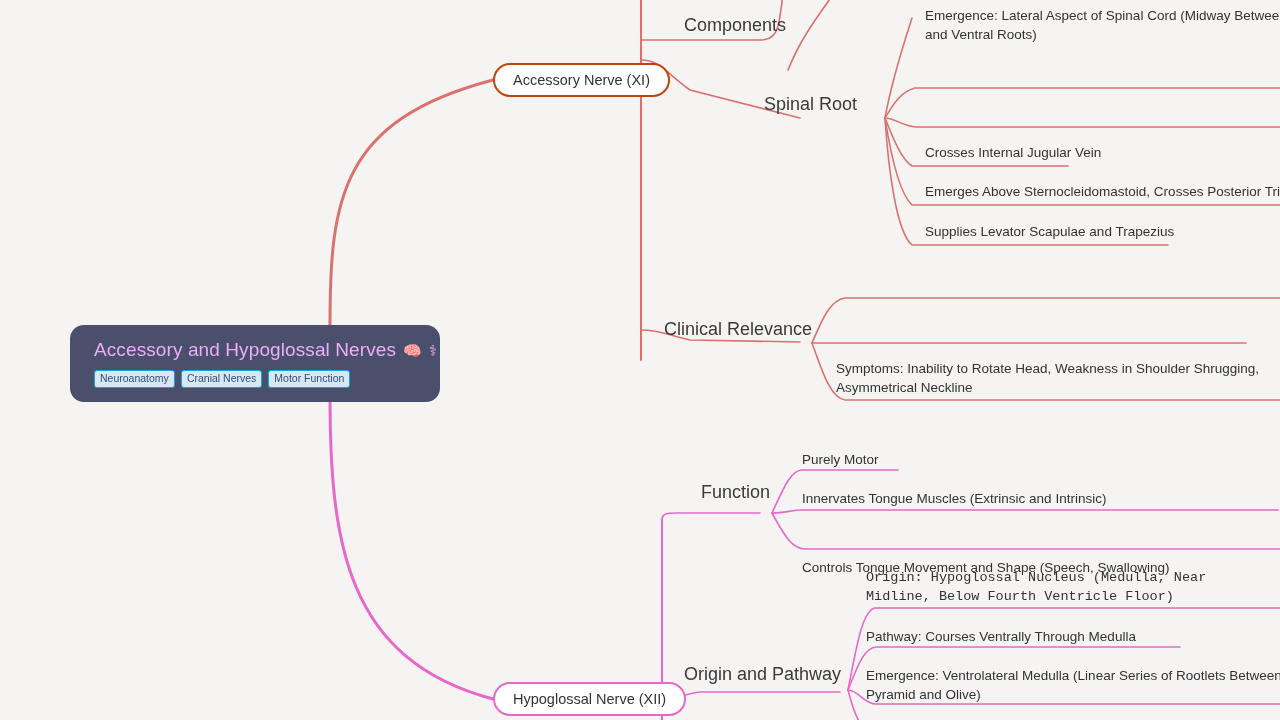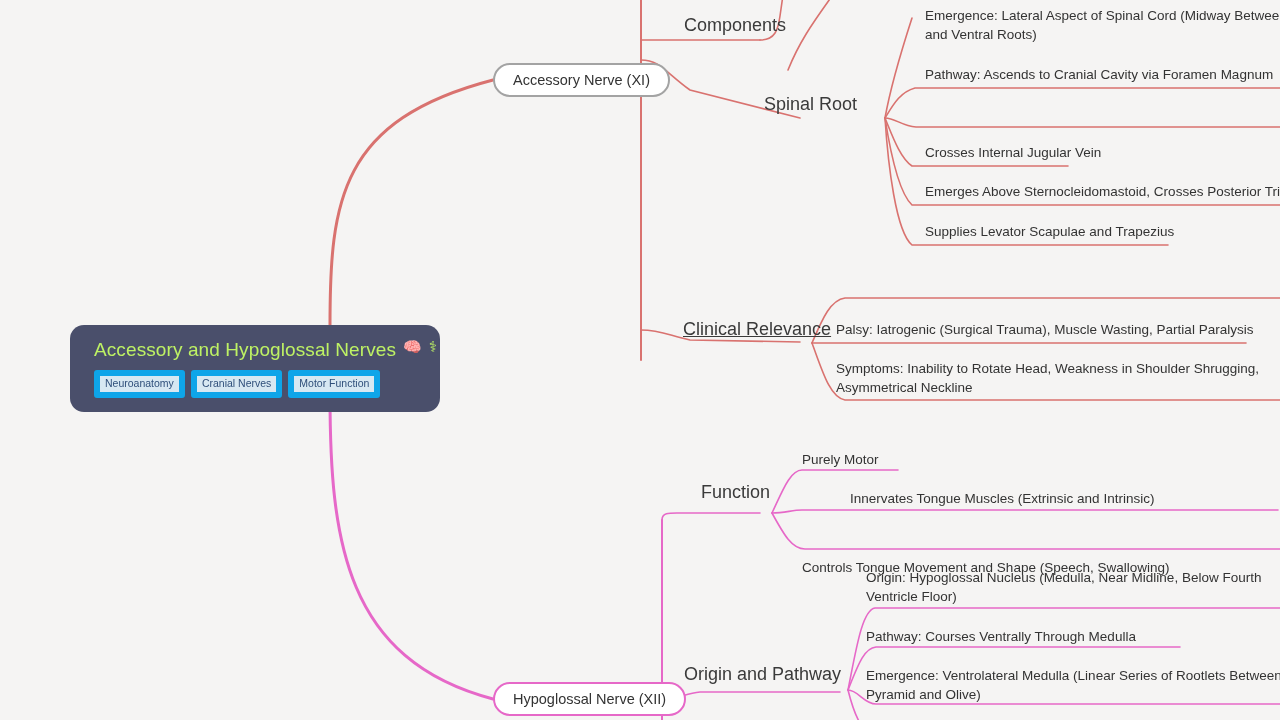--- a/index.html
+++ b/index.html
@@ -12,38 +12,38 @@
   #canvas{position:absolute;inset:0;width:1280px;height:720px;}
   svg.links{position:absolute;left:0;top:0;width:1280px;height:720px;pointer-events:none;}
 
   
   .root-node{
     position:absolute;left:70px;top:325px;width:370px;
     background:#4a4f6b;border-radius:14px;
     padding:14px 18px 14px 24px;box-sizing:border-box;
   }
   .root-title{
-    color:#bef264;font-size:19px;letter-spacing:.1px;
-    white-space:nowrap;display:flex;gap:7px;
+    color:#f0abfc;font-size:19px;letter-spacing:.1px;
+    white-space:nowrap;display:flex;align-items:center;gap:7px;
   }
   .root-emoji{font-size:15px;line-height:1;}
   .root-tags{margin-top:9px;display:flex;gap:6px;}
   .tag{
     background:#d7e8f2;color:#2f4f7a;font-size:10.5px;
-    padding:1px 5px 2px;border-radius:3px;border:6px solid #0ea5e9;
+    padding:1px 5px 2px;border-radius:3px;border:1px solid #0ea5e9;
     white-space:nowrap;line-height:1.25;text-align:center;
   }
 
   
   .pill{
     position:absolute;background:#ffffff;border-radius:20px;
     box-sizing:border-box;display:flex;align-items:center;justify-content:center;
     font-size:14.5px;color:#333333;white-space:nowrap;padding:0 18px;height:34px;
   }
-  .pill.red{border:2px solid #a3a3a3;}
+  .pill.red{border:2px solid #c2410c;}
   .pill.pink{border:2px solid #e668c8;}
 
   
   .lbl{
     position:absolute;font-size:18px;color:#3a3a3a;white-space:nowrap;
     line-height:19px;
   }
   .leaf{
     position:absolute;font-size:13.5px;color:#333333;line-height:19px;
   }
@@ -120,36 +120,34 @@
   </div>
 
   <div class="pill pink" style="left:493px;top:682px;align-items:center;">
     <span>Hypoglossal Nerve (XII)</span>
   </div>
 
   <div class="lbl" style="left:684px;top:16px;">Components</div>
 
   <div class="lbl" style="left:764px;top:95px;">Spinal Root</div>
 
-  <div class="lbl" style="left:683px;top:320px;text-decoration:underline;">Clinical Relevance</div>
+  <div class="lbl" style="left:664px;top:320px;">Clinical Relevance</div>
 
   <div class="leaf wrap" style="left:925px;top:6px;width:430px;">Emergence: Lateral Aspect of Spinal Cord (Midway Between Dorsal and Ventral Roots)</div>
-  <div class="leaf nowrap" style="left:925px;top:65px;">Pathway: Ascends to Cranial Cavity via Foramen Magnum</div>
   <div class="leaf nowrap" style="left:925px;top:143px;">Crosses Internal Jugular Vein</div>
   <div class="leaf nowrap" style="left:925px;top:182px;">Emerges Above Sternocleidomastoid, Crosses Posterior Triangle</div>
   <div class="leaf nowrap" style="left:925px;top:222px;">Supplies Levator Scapulae and Trapezius</div>
 
-  <div class="leaf nowrap" style="left:836px;top:320px;">Palsy: Iatrogenic (Surgical Trauma), Muscle Wasting, Partial Paralysis</div>
   <div class="leaf wrap" style="left:836px;top:359px;width:440px;">Symptoms: Inability to Rotate Head, Weakness in Shoulder Shrugging, Asymmetrical Neckline</div>
 
   <div class="lbl" style="left:701px;top:483px;">Function</div>
 
   <div class="lbl" style="left:684px;top:665px;">Origin and Pathway</div>
 
   <div class="leaf nowrap" style="left:802px;top:450px;">Purely Motor</div>
-  <div class="leaf nowrap" style="left:802px;top:489px;margin-left:48px;">Innervates Tongue Muscles (Extrinsic and Intrinsic)</div>
+  <div class="leaf nowrap" style="left:802px;top:489px;">Innervates Tongue Muscles (Extrinsic and Intrinsic)</div>
   <div class="leaf nowrap" style="left:802px;top:558px;">Controls Tongue Movement and Shape (Speech, Swallowing)</div>
 
-  <div class="leaf wrap" style="left:866px;top:568px;width:400px;">Origin: Hypoglossal Nucleus (Medulla, Near Midline, Below Fourth Ventricle Floor)</div>
+  <div class="leaf wrap" style="left:866px;top:568px;width:400px;font-family:Liberation Mono, monospace;">Origin: Hypoglossal Nucleus (Medulla, Near Midline, Below Fourth Ventricle Floor)</div>
   <div class="leaf nowrap" style="left:866px;top:627px;">Pathway: Courses Ventrally Through Medulla</div>
   <div class="leaf wrap" style="left:866px;top:666px;width:420px;">Emergence: Ventrolateral Medulla (Linear Series of Rootlets Between Pyramid and Olive)</div>
 
 </div>
 
 </body></html>

